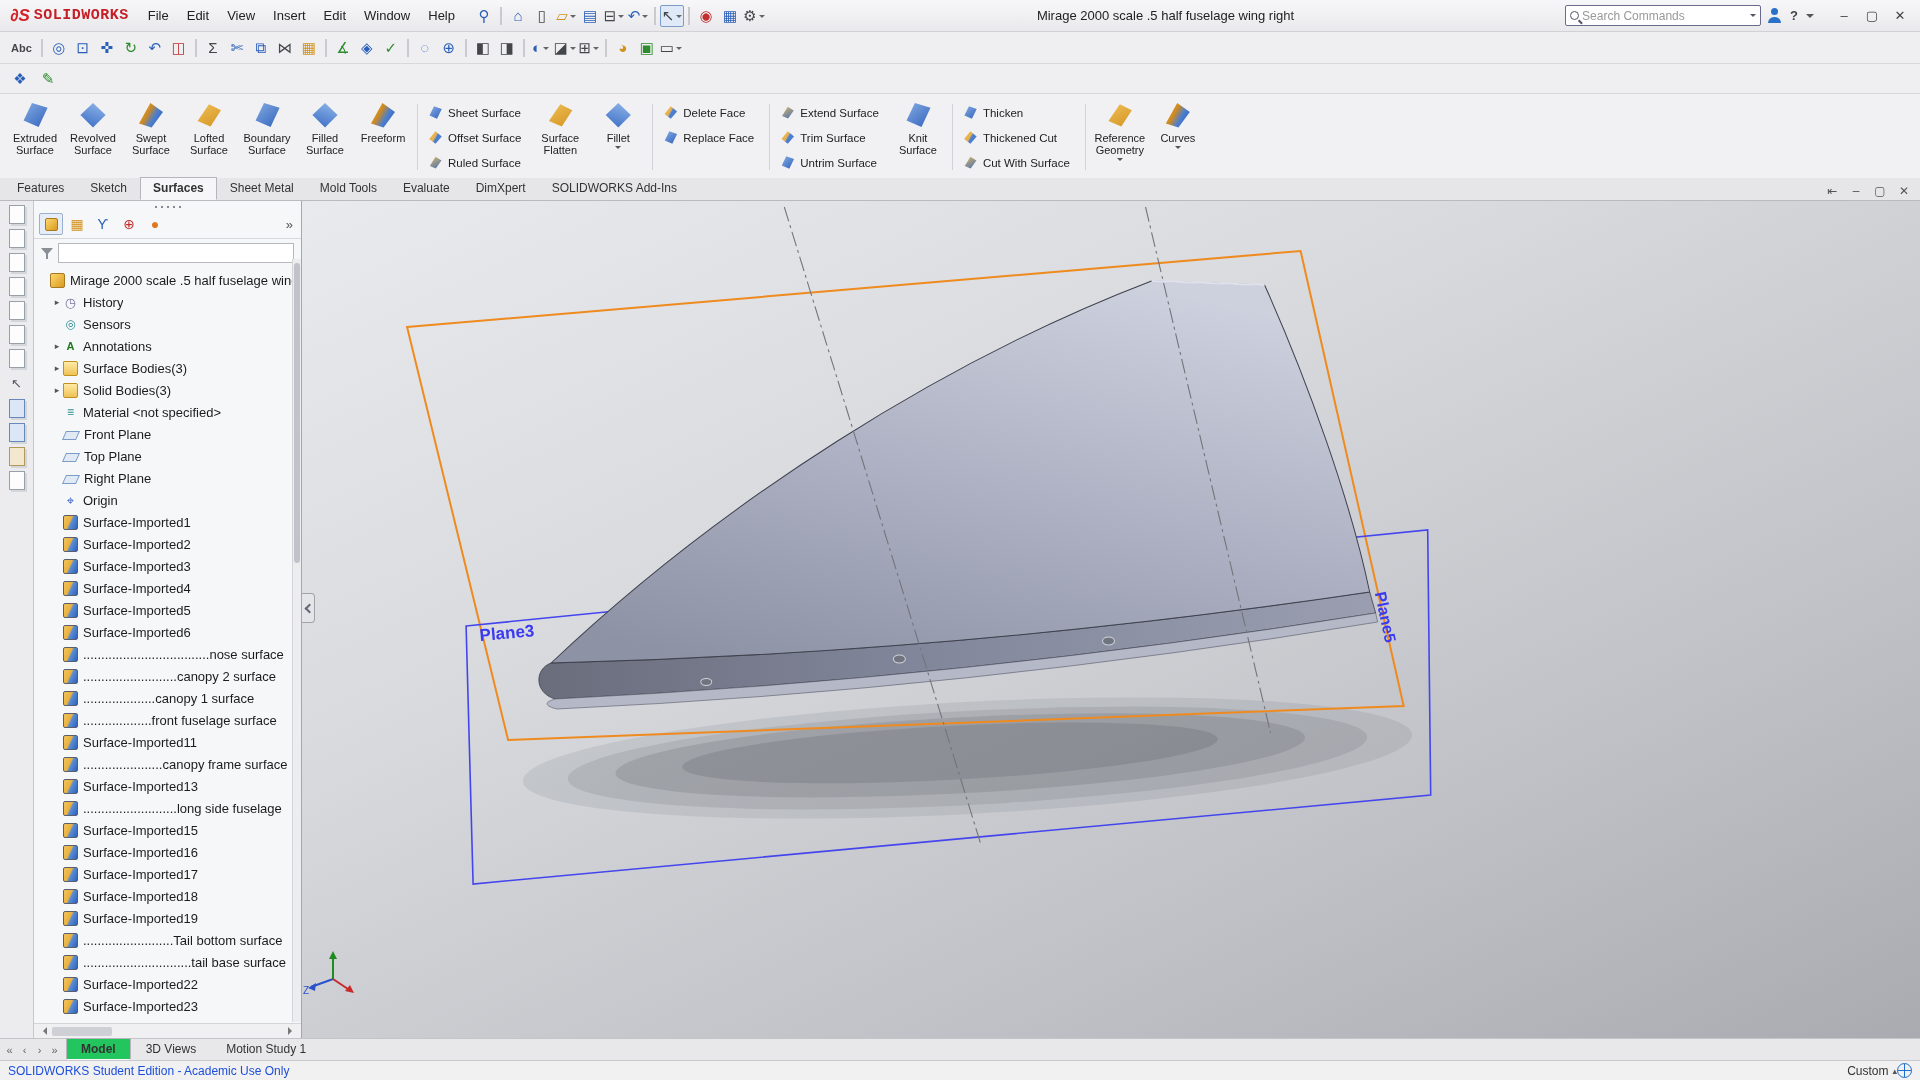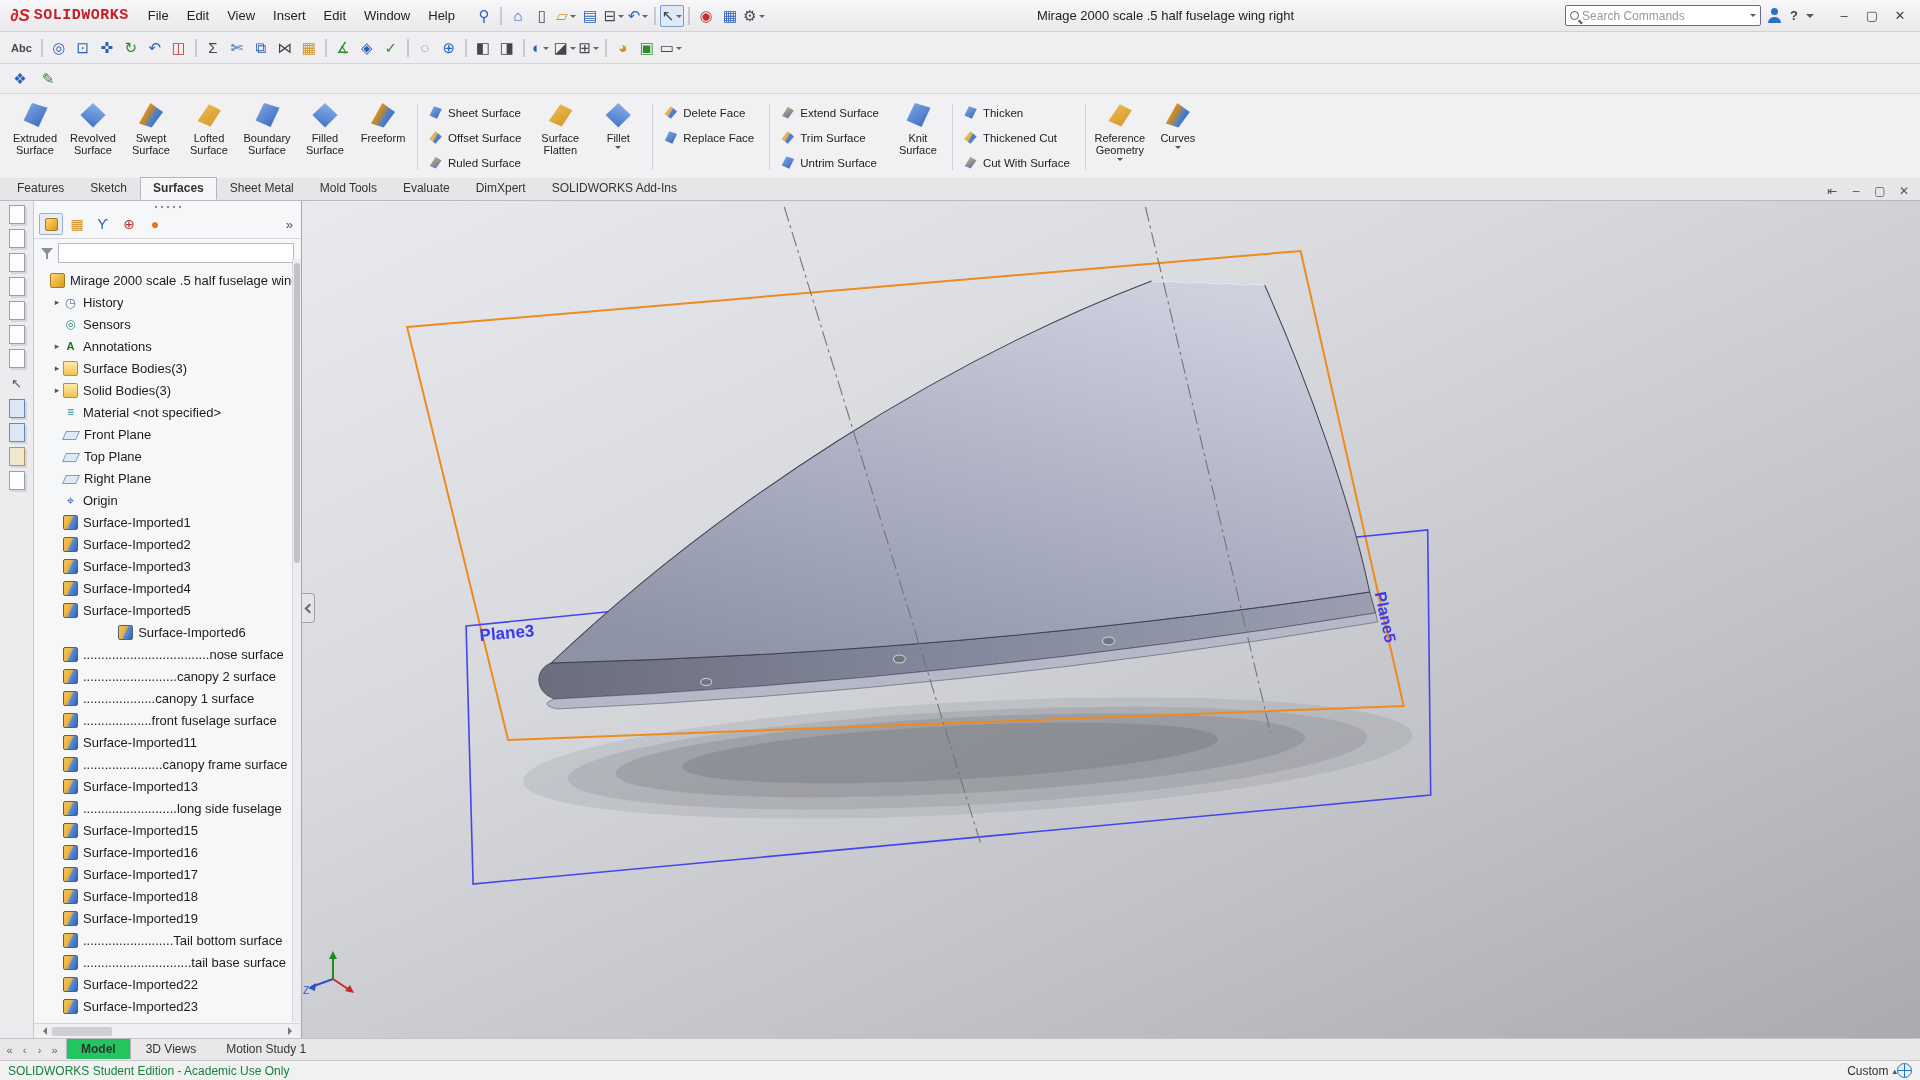--- a/index.html
+++ b/index.html
@@ -124,21 +124,21 @@
   
   .btabs { height:22px; background:#e8e8ea; border-top:1px solid #c5c5c9; display:flex; align-items:flex-end; padding:0 2px; }
   .bnav { display:flex; align-items:center; height:100%; }
   .bnav-btn { width:15px; text-align:center; font-size:11px; color:#666; }
   .btab-list { display:flex; height:100%; align-items:flex-end; margin-left:4px; }
   .btab { padding:3px 14px 3px 14px; font-size:12px; color:#333; border:1px solid transparent; cursor:default; }
   .btab.active { background:#22c55e; border:1px solid #b5b5bb; border-bottom-color:#fbfbfd; font-weight:bold; }
 
   
   .statusbar { height:20px; background:#f1f1f2; border-top:1px solid #c9c9cc; display:flex; align-items:center; font-size:12px; }
-  .sb-left { padding-left:8px; color:#15803d; }
+  .sb-left { padding-left:8px; color:#1d4ed8; }
   .sb-right { margin-left:auto; display:flex; align-items:center; padding-right:8px; }
   .sb-units { display:flex; align-items:center; gap:4px; color:#333; }
   .u-arr { font-size:9px; color:#555; }
   .globe { width:15px; height:15px; border-radius:50%; border:1.6px solid #1f6fd0;
            background:linear-gradient(#1f6fd0,#1f6fd0) center/100% 1.4px no-repeat,
                       linear-gradient(90deg,#1f6fd0,#1f6fd0) center/1.4px 100% no-repeat; }
 </style>
 </head>
 <body>
 
@@ -621,21 +621,21 @@
           </div>
 
           <div class="trow ic-surface" style="padding-left: 17px;">
             <span class="arr"></span>
             <span class="ticon">
               <span class="g"></span>
             </span>
             <span class="tlabel">Surface-Imported5</span>
           </div>
 
-          <div class="trow ic-surface" style="padding-left: 17px; justify-content: center;">
+          <div class="trow ic-surface" style="padding-left: 17px;">
             <span class="arr"></span>
             <span class="ticon">
               <span class="g"></span>
             </span>
             <span class="tlabel">Surface-Imported6</span>
           </div>
 
           <div class="trow ic-surface" style="padding-left: 17px;">
             <span class="arr"></span>
             <span class="ticon">

